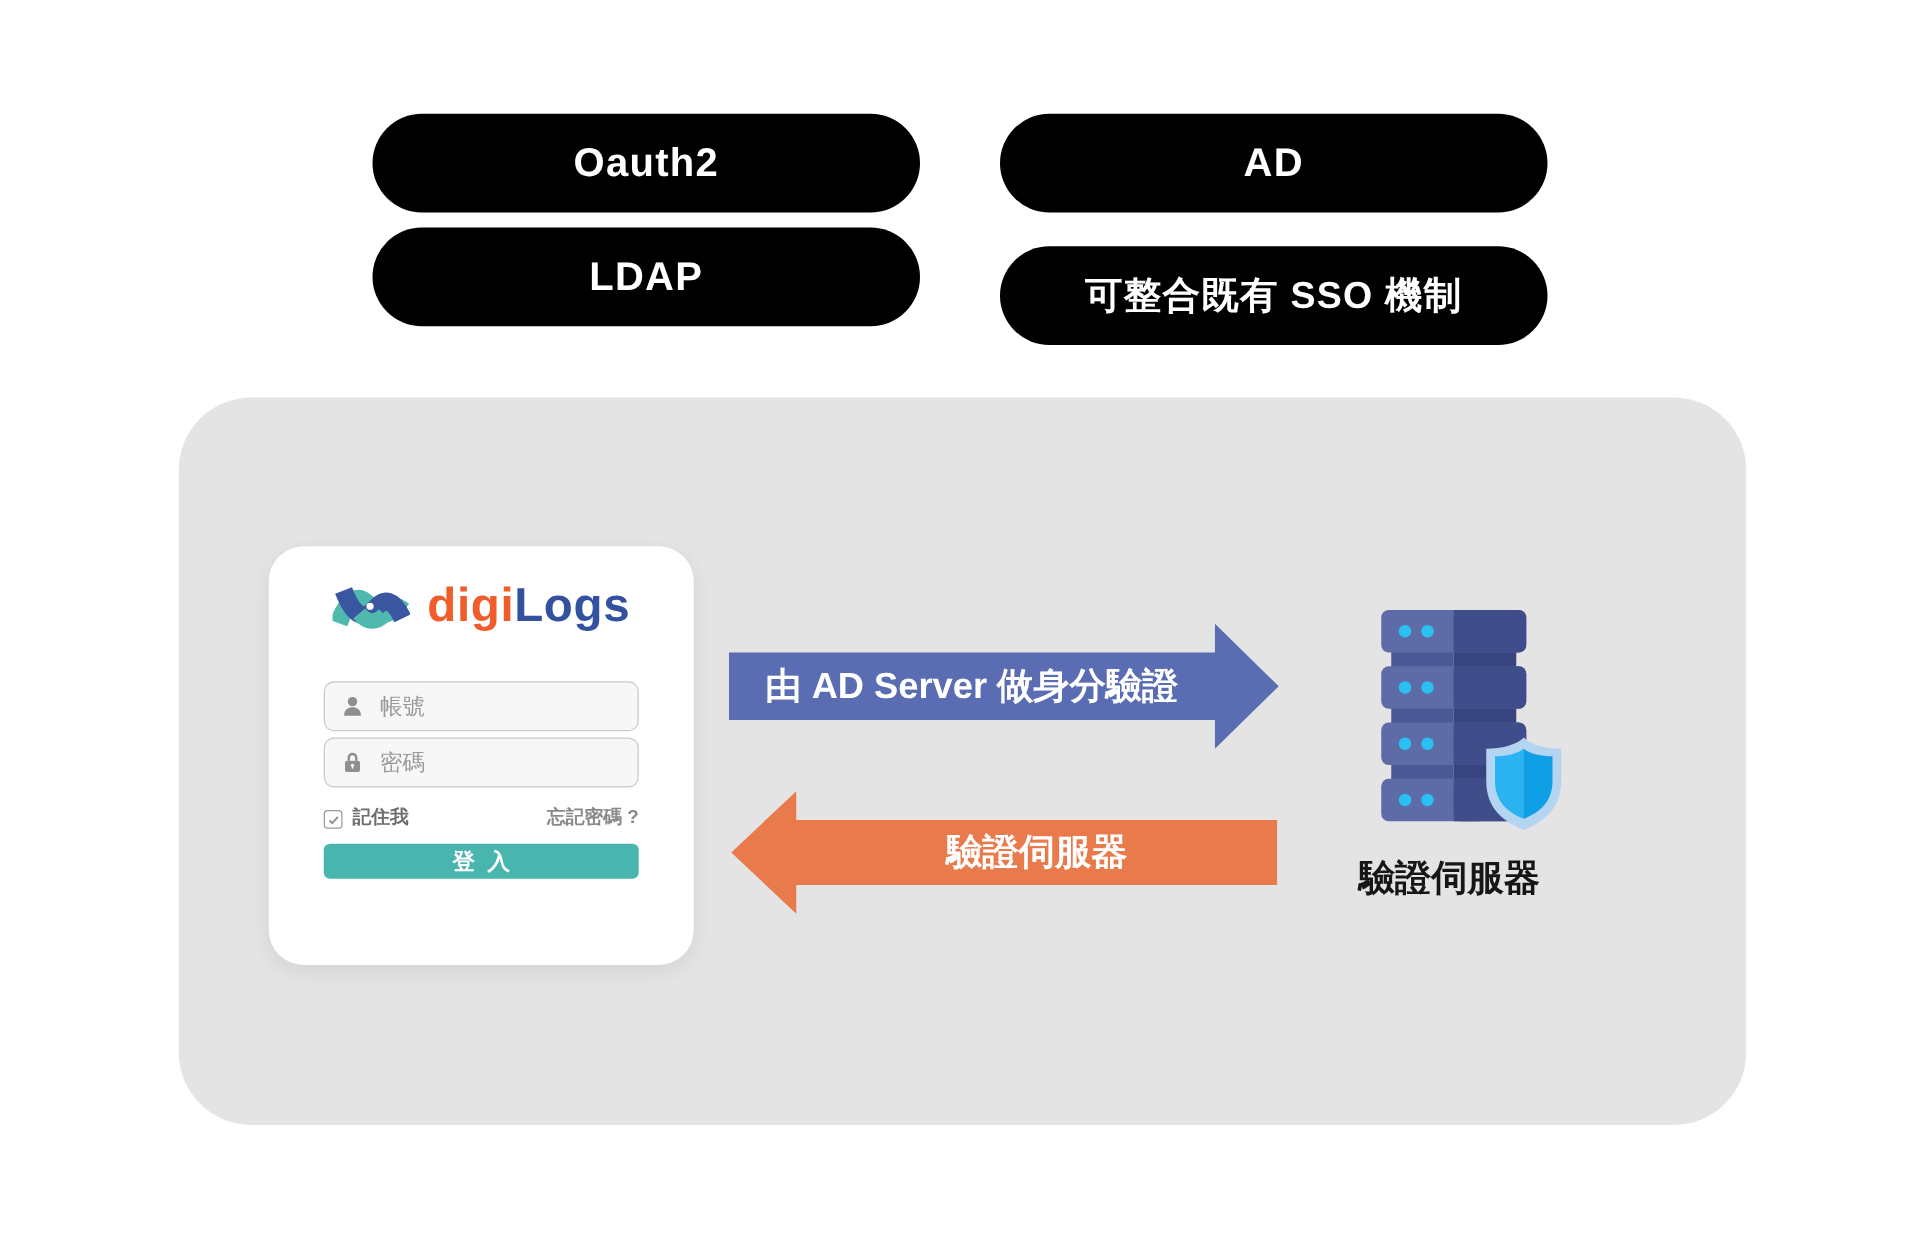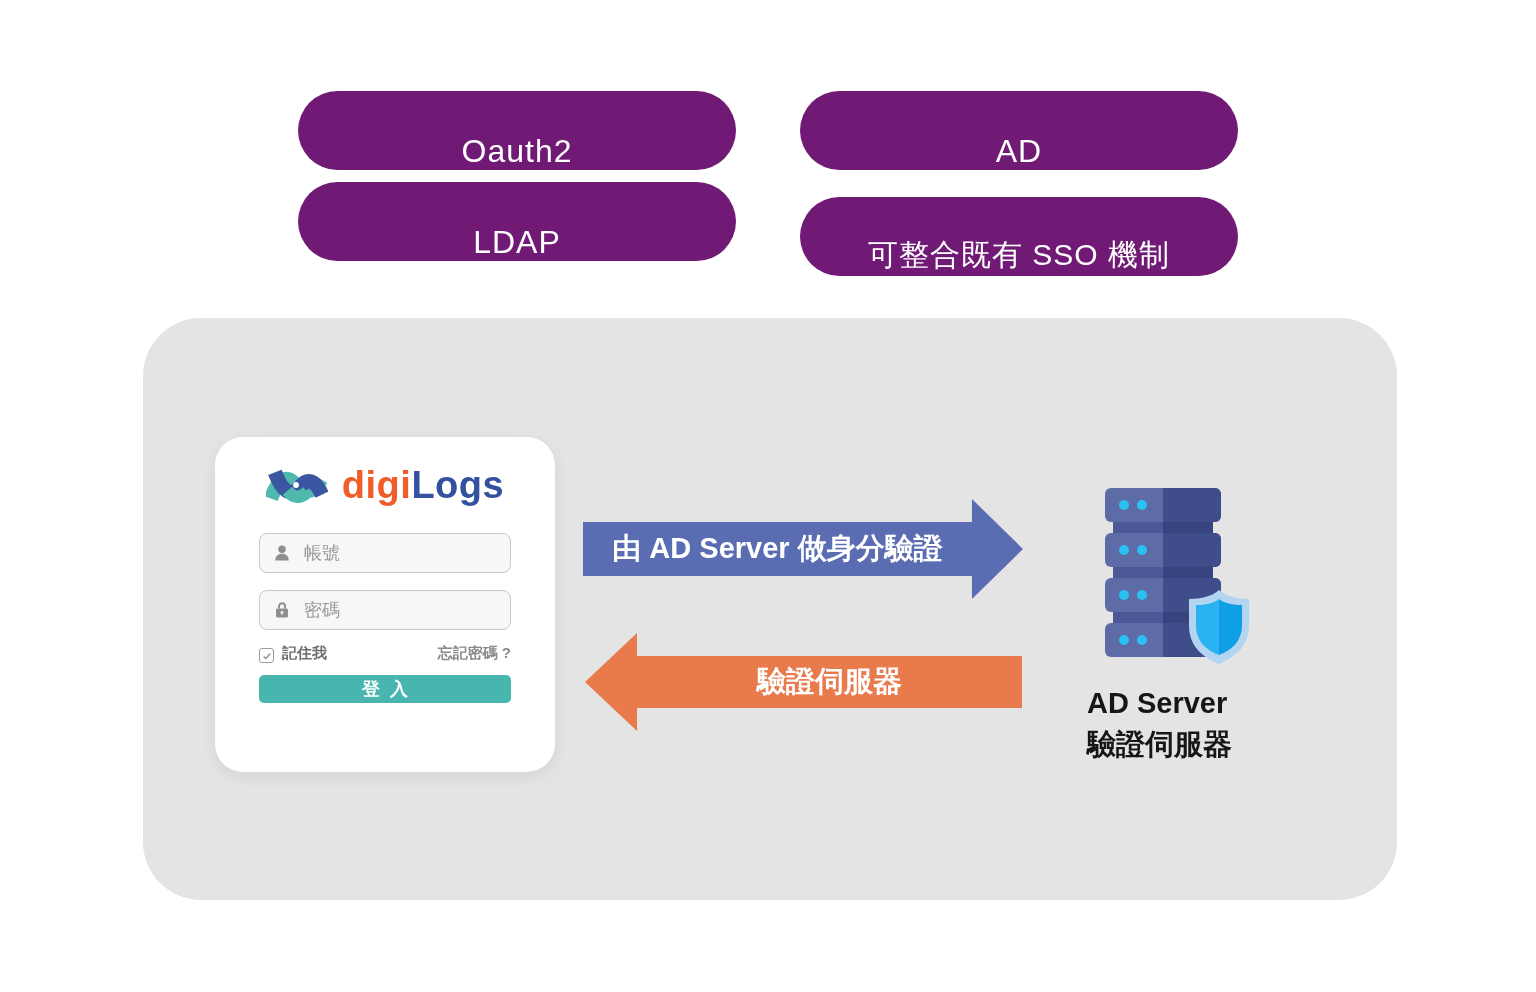--- a/index.html
+++ b/index.html
@@ -6,23 +6,23 @@
   html, body { background: #ffffff; }
   body {
     font-family: "Liberation Sans", "DejaVu Sans", sans-serif;
     width: 1536px; height: 992px; overflow: hidden;
   }
   .stage { position: relative; width: 1536px; height: 992px; background: #ffffff; }
 
   
   .pill {
     position: absolute; width: 438px; height: 79px;
-    background: #701a75; border-radius: 40px;
-    display: flex; align-items: flex-end; justify-content: center;
-    color: #ffffff; font-weight: normal; font-size: 32px; letter-spacing: 1px;
+    background: #000000; border-radius: 40px;
+    display: flex; align-items: center; justify-content: center;
+    color: #ffffff; font-weight: bold; font-size: 32px; letter-spacing: 1px;
   }
   .pill-oauth2 { left: 298px; top: 91px; }
   .pill-ad     { left: 800px; top: 91px; }
   .pill-ldap   { left: 298px; top: 182px; }
   .pill-sso    { left: 800px; top: 197px; font-size: 30px; }
 
   
   .panel {
     position: absolute; left: 143px; top: 318px; width: 1254px; height: 582px;
     background: #E4E4E4; border-radius: 58px;
@@ -39,21 +39,21 @@
     display: flex; align-items: center; justify-content: center; gap: 14px;
   }
   .logo-mark { width: 62px; height: 52px; }
   .logo-text { font-size: 38px; font-weight: bold; letter-spacing: 0.5px; }
   .logo-text .digi { color: #F15C2B; }
   .logo-text .logs { color: #33519F; }
 
   .field {
     position: absolute; left: 44px; width: 252px; height: 40px;
   }
-  .field-username { top: 96px; }
+  .field-username { top: 108px; }
   .field-password { top: 153px; }
   .field input {
     width: 100%; height: 100%;
     background: #f7f7f7; border: 1px solid #c9c9c9; border-radius: 8px;
     padding: 0 12px 0 44px; font-size: 18px; color: #444;
     font-family: "Liberation Sans", "DejaVu Sans", sans-serif;
     outline: none;
   }
   .field input::placeholder { color: #9a9a9a; opacity: 1; }
   .field .field-icon {
@@ -235,17 +235,16 @@
 
     <g>
       <path d="M118 103 C124 109 136 112 148 112 L148 138 C148 159 135 170 118 177
                C101 170 88 159 88 138 L88 112 C100 112 112 109 118 103 Z" fill="#B3D5F2"></path>
       <path d="M118 112 C123 116 132 118 141 118 L141 138 C141 154 131 163 118 168
                C105 163 95 154 95 138 L95 118 C104 118 113 116 118 112 Z" fill="url(#shieldInner)"></path>
     </g>
   </svg>
 
   <div class="server-caption">
-    <div>AD Server</div>
     <div>驗證伺服器</div>
   </div>
 
 </div>
 
 </body></html>

